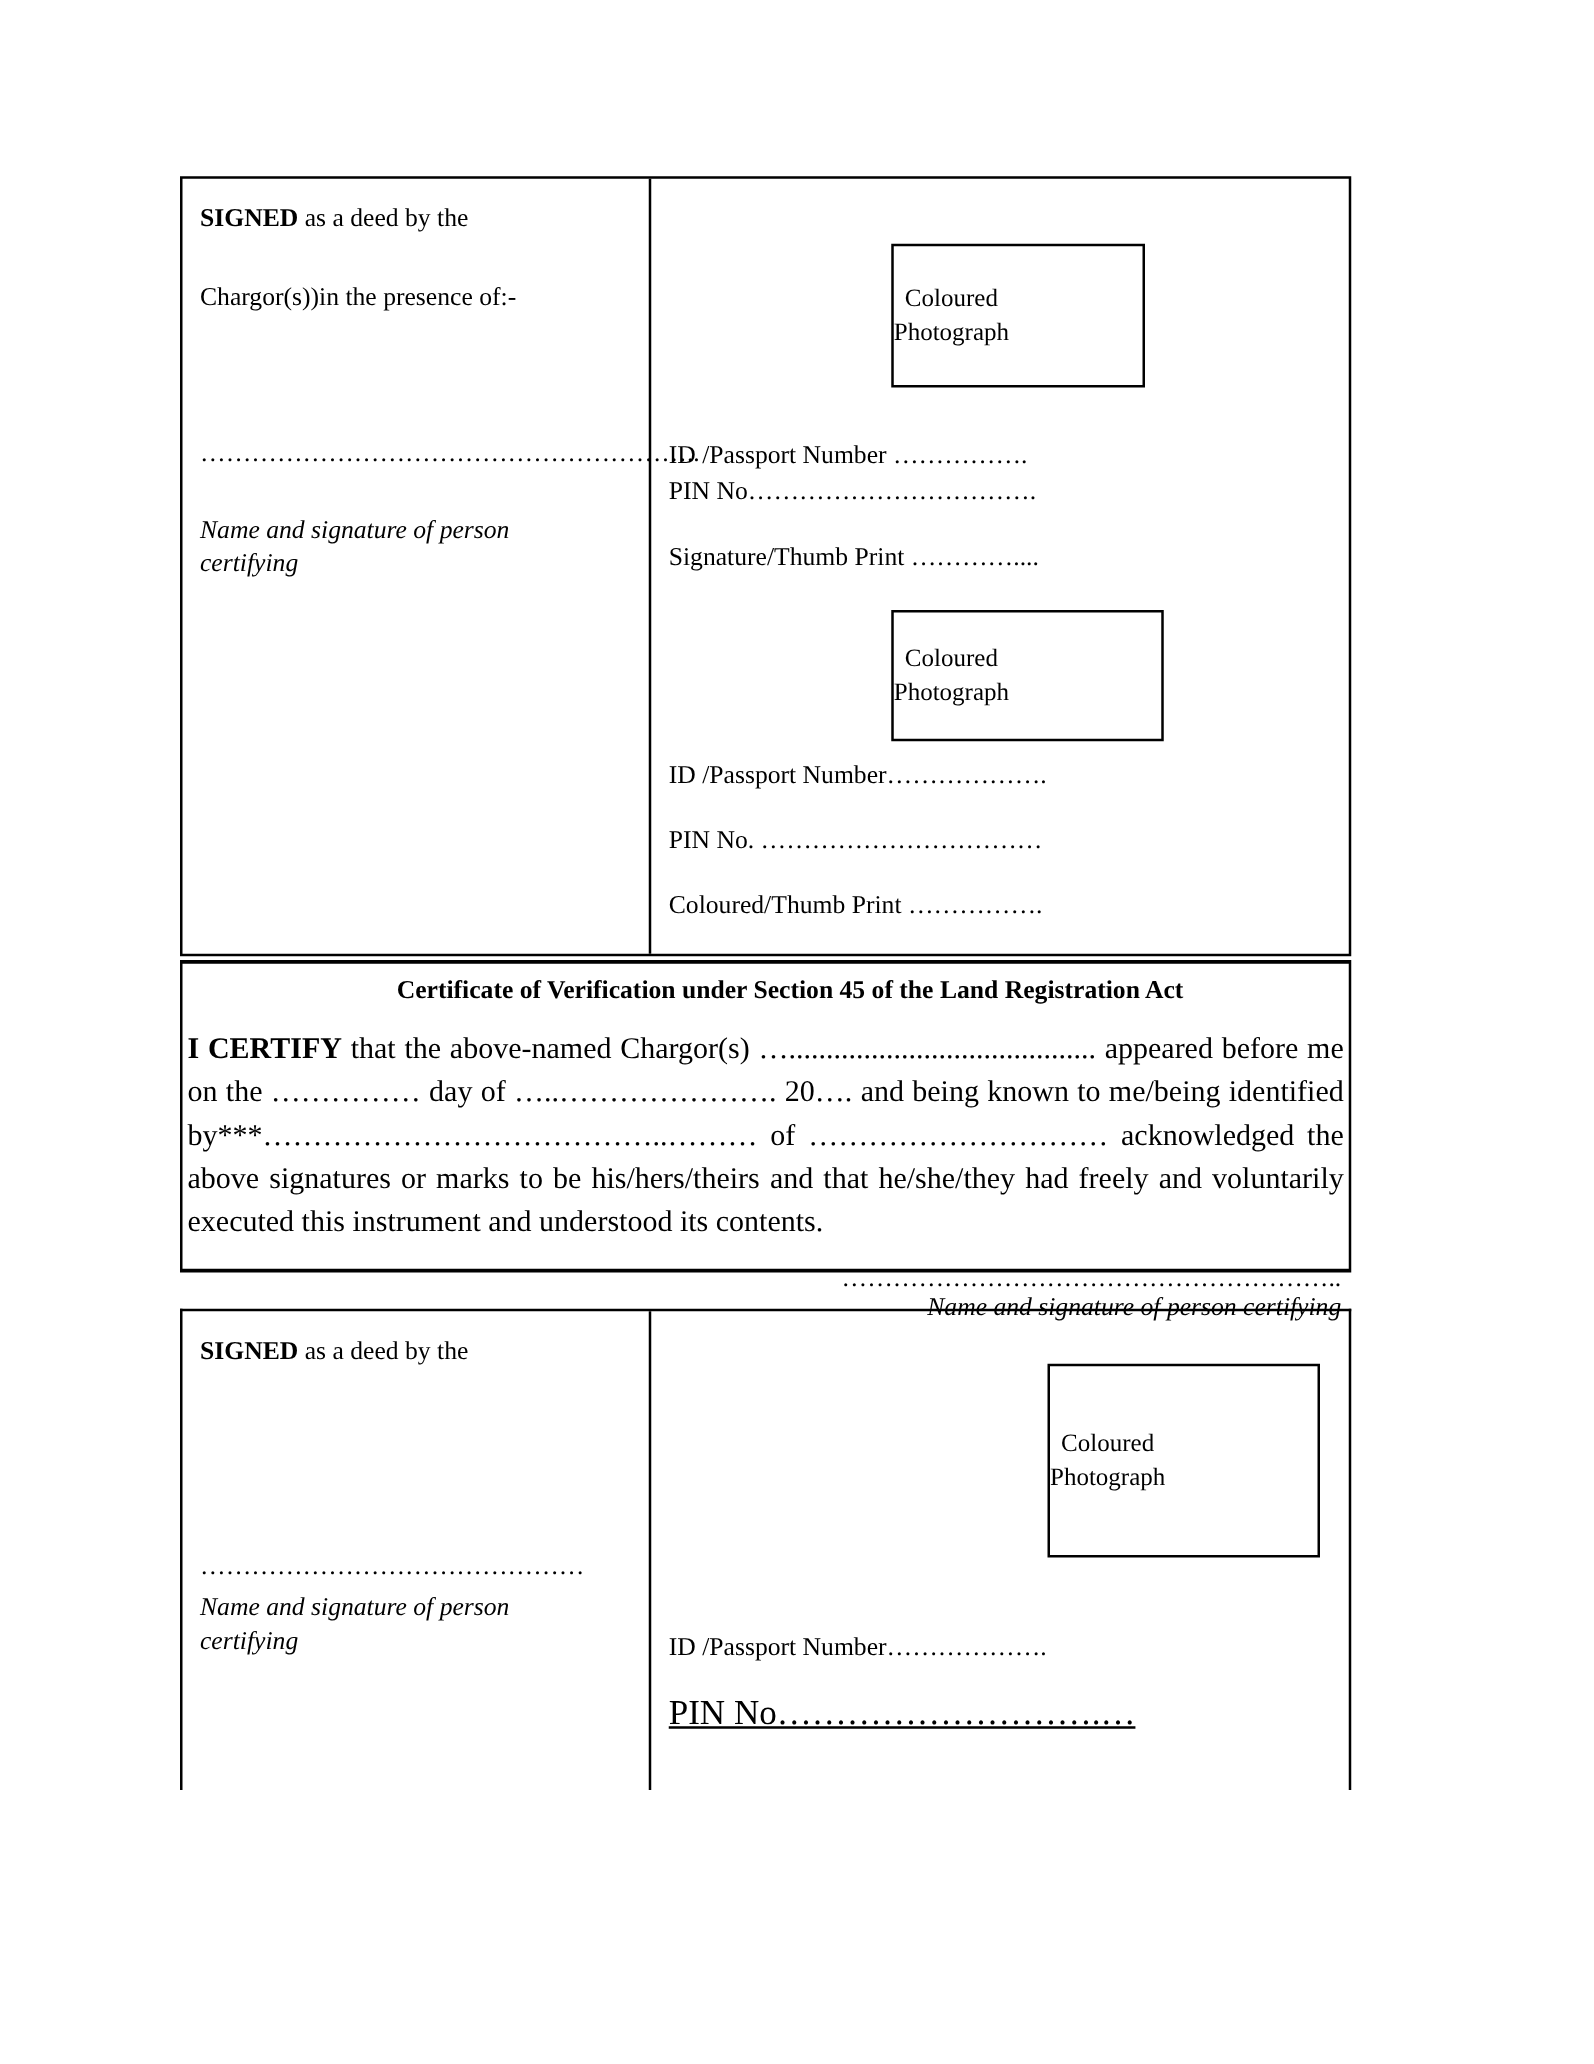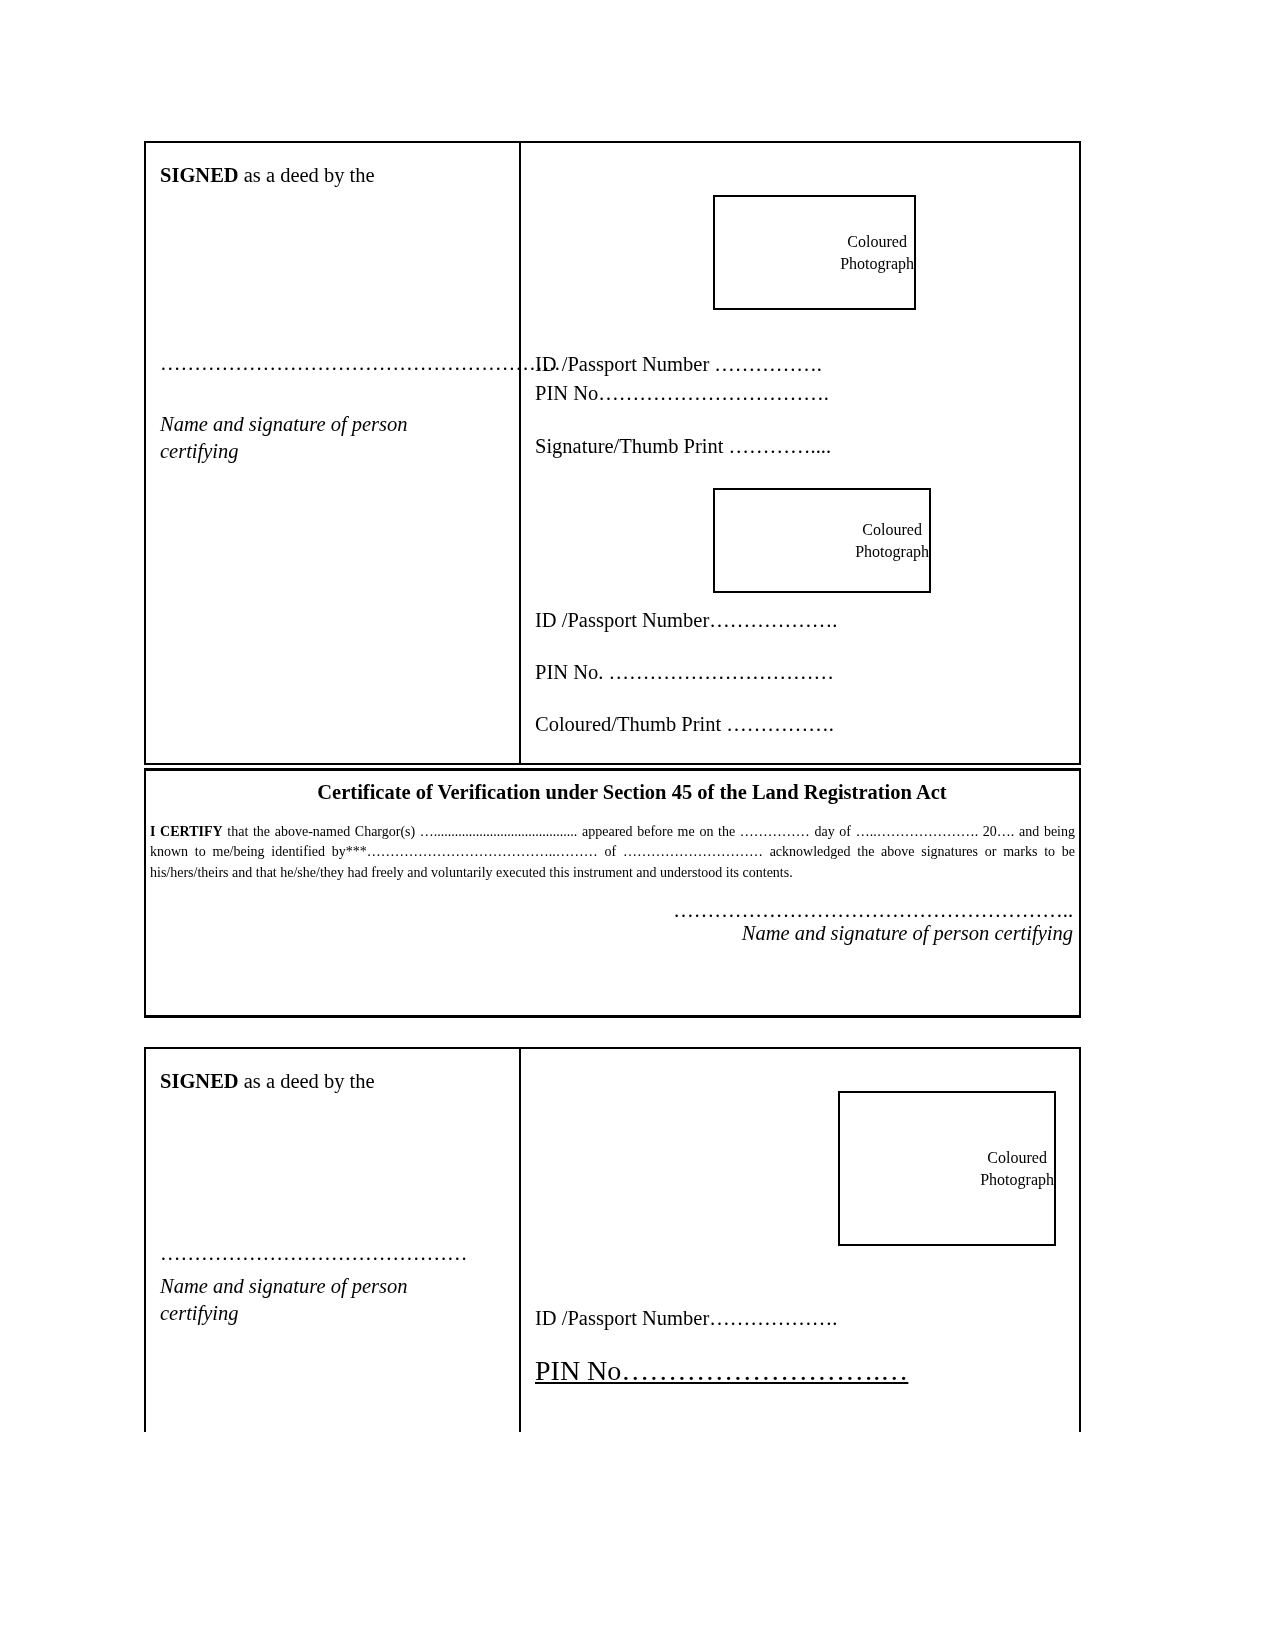--- a/index.html
+++ b/index.html
@@ -60,23 +60,23 @@
   .bold { font-weight: bold; }
 
   .signed-line { margin: 8px 0 0 0; }
   .presence-line { margin: 34px 0 0 0; }
 
   .photo-box {
     border: 2px solid #000;
     box-sizing: border-box;
     display: flex;
     align-items: center;
-    justify-content: flex-end;
+    justify-content: flex-start;
     text-align: center;
-    font-size: 16px;
+    font-size: 20px;
     line-height: 1.35;
   }
   #photo1 {
     position: absolute;
     left: 192px;
     top: 52px;
     width: 203px;
     height: 115px;
   }
   #photo2 {
@@ -128,21 +128,21 @@
     border-right: 2px solid #000;
   }
   .b2-title {
     text-align: center;
     font-weight: bold;
     font-size: 20.5px;
     margin-top: 10px;
     padding-left: 39px;
   }
   .b2-body {
-    font-size: 14px;
+    font-size: 24px;
     line-height: 1.45;
     text-align: justify;
     margin: 18px 2px 16px 2px;
     padding: 0 2px;
   }
   .b2-dotline {
     font-size: 20.5px;
     text-align: right;
     margin-top: 4px;
     padding-right: 6px;
@@ -220,20 +220,21 @@
 
 <div class="page">
 
   <div class="block1">
     <div class="vline"></div>
 
     <div class="b1-left">
       <div class="t20 signed-line">
         <span class="bold">SIGNED</span><span> as a deed by the</span>
       </div>
+      <div class="t20 presence-line">Chargor(s))in the presence of:-</div>
 
       <div class="dots-left">…………………………………………………..</div>
       <div class="namesig-left">Name and signature of person certifying</div>
     </div>
 
     <div class="b1-right">
       <div class="photo-box" id="photo1">
         <div>
           <div>Coloured</div>
           <div>Photograph</div>

